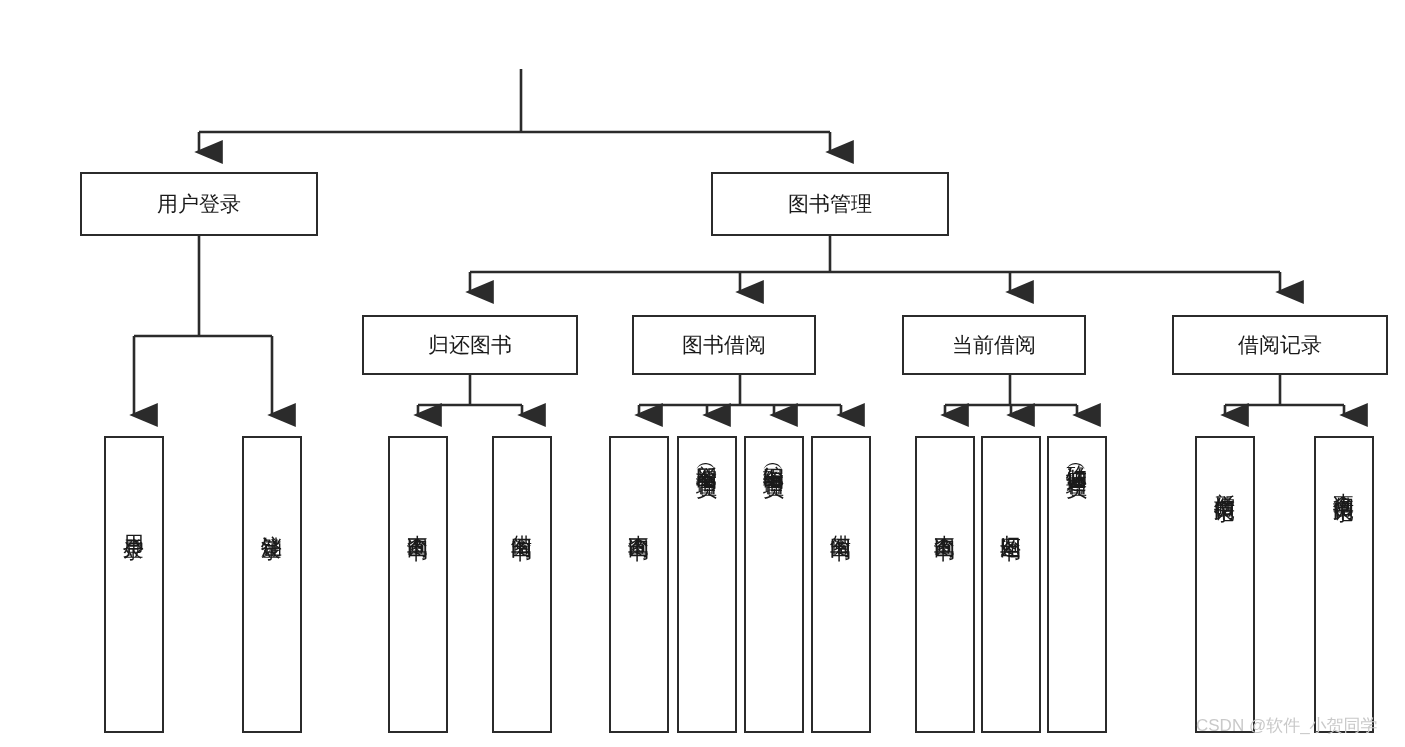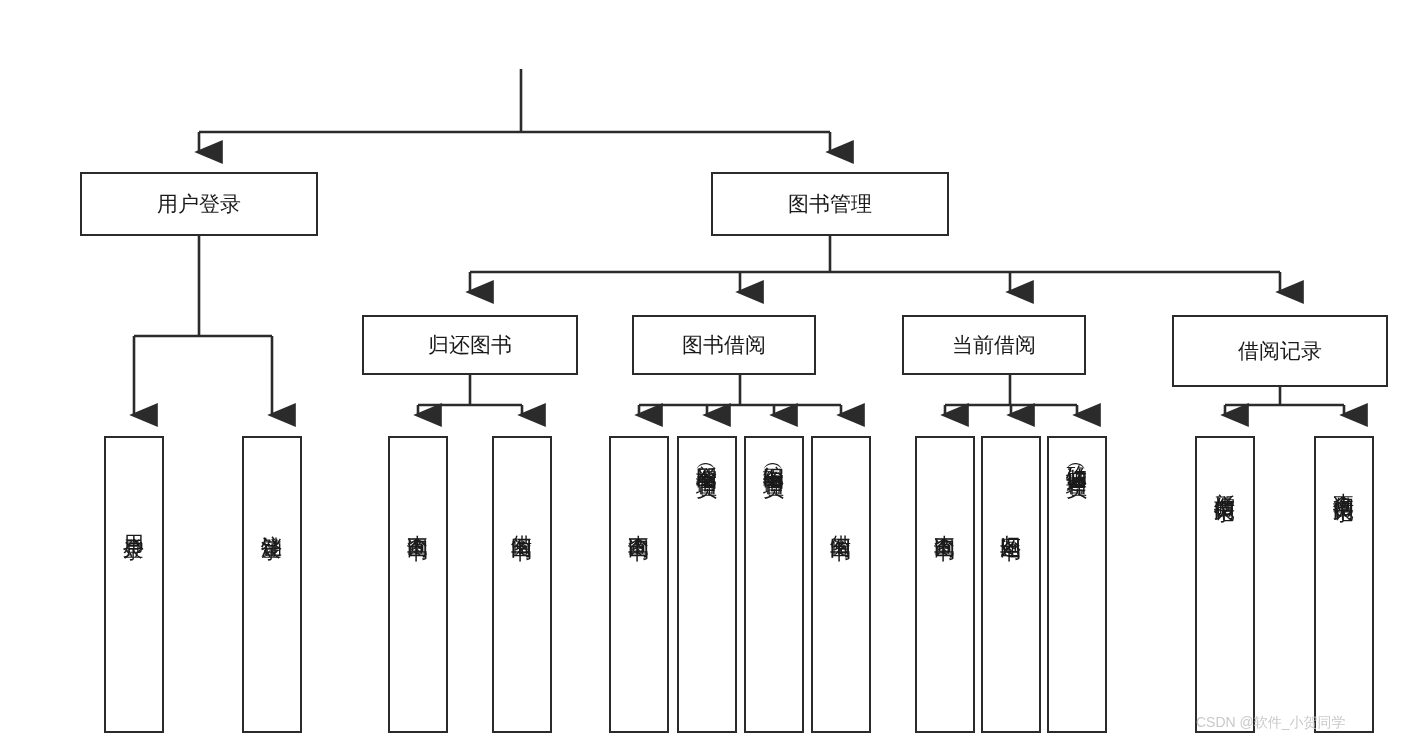--- a/index.html
+++ b/index.html
@@ -59,21 +59,21 @@
   .v-node.mid .lbl {
     margin-top: 74px;
   }
   .v-node.tall .lbl {
     margin-top: 4px;
   }
   .watermark {
     position: absolute;
     left: 1196px;
     top: 714px;
-    font-size: 14px;
+    font-size: 17px;
     color: #c9c9c9;
     white-space: nowrap;
     user-select: none;
   }
 </style>
 </head>
 <body>
 
 <div id="canvas">
 
@@ -137,21 +137,21 @@
 
   <div class="node h-node" style="left:362px; top:315px; width:216px; height:60px;">
     <span class="lbl">归还图书</span>
   </div>
   <div class="node h-node" style="left:632px; top:315px; width:184px; height:60px;">
     <span class="lbl">图书借阅</span>
   </div>
   <div class="node h-node" style="left:902px; top:315px; width:184px; height:60px;">
     <span class="lbl">当前借阅</span>
   </div>
-  <div class="node h-node" style="left:1172px; top:315px; width:216px; height:72px;">
+  <div class="node h-node" style="left:1172px; top:315px; width:216px; height:60px;">
     <span class="lbl">借阅记录</span>
   </div>
 
   <div class="node v-node mid" style="left:104px; top:436px; width:60px; height:297px;">
     <span class="lbl">用户登录</span>
   </div>
   <div class="node v-node mid" style="left:242px; top:436px; width:60px; height:297px;">
     <span class="lbl">注销登录</span>
   </div>
 

